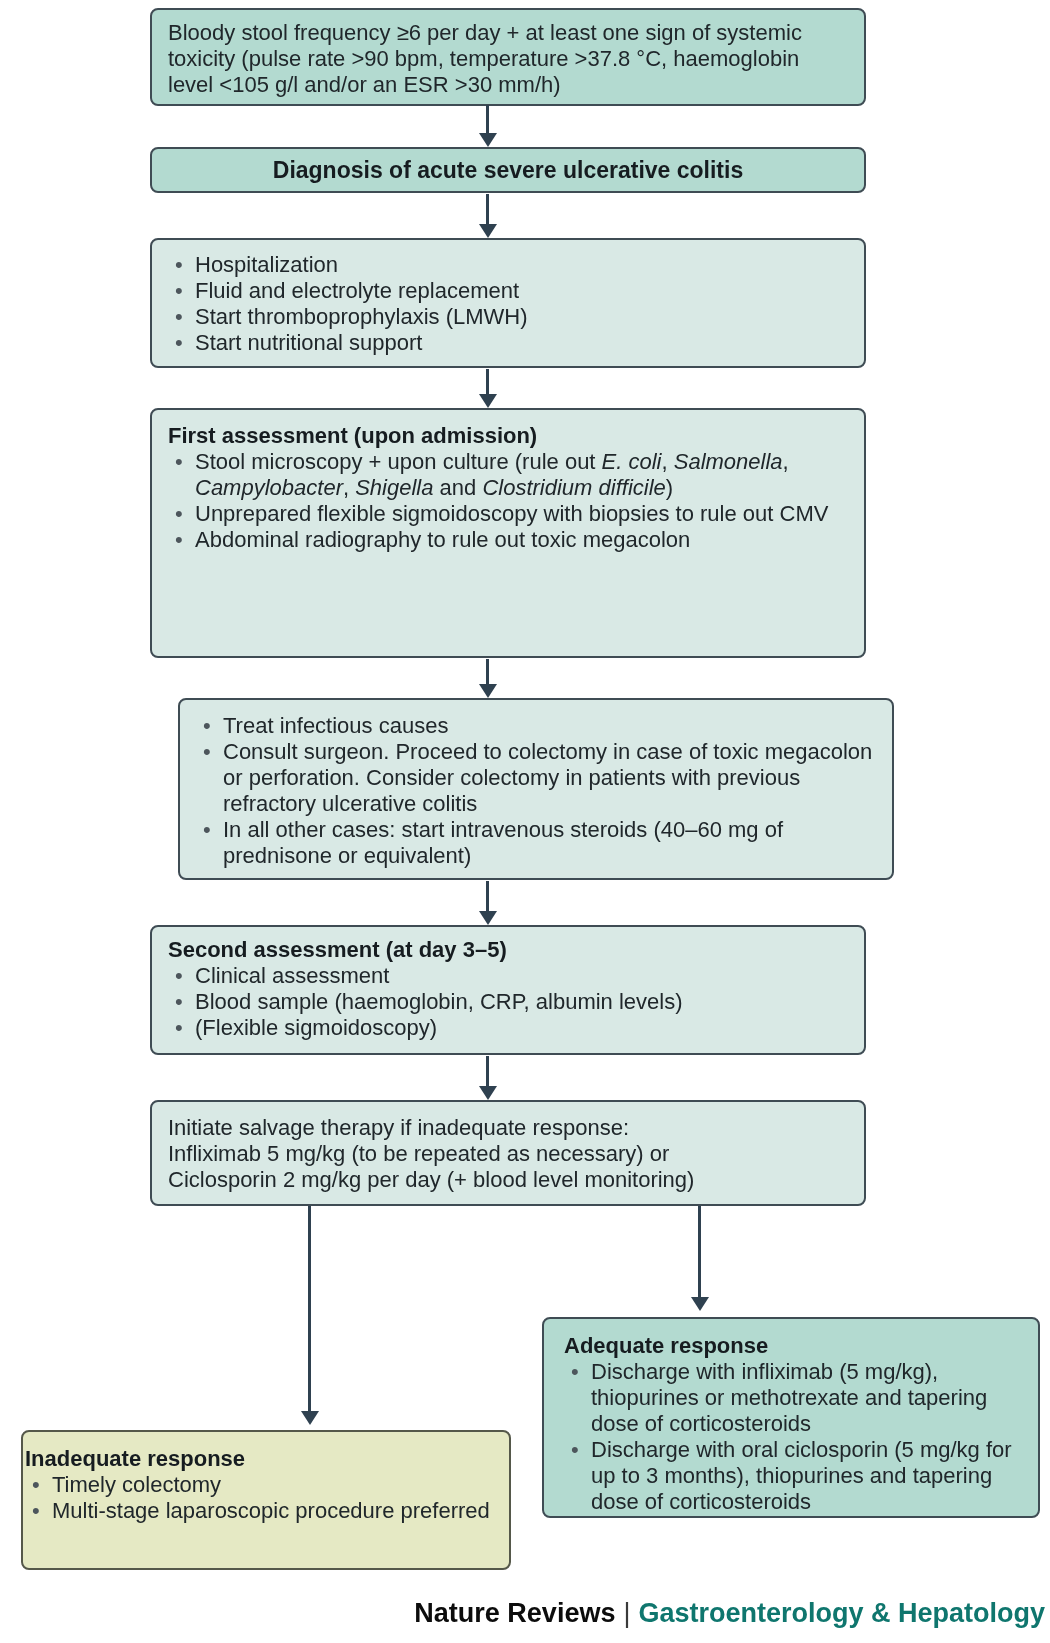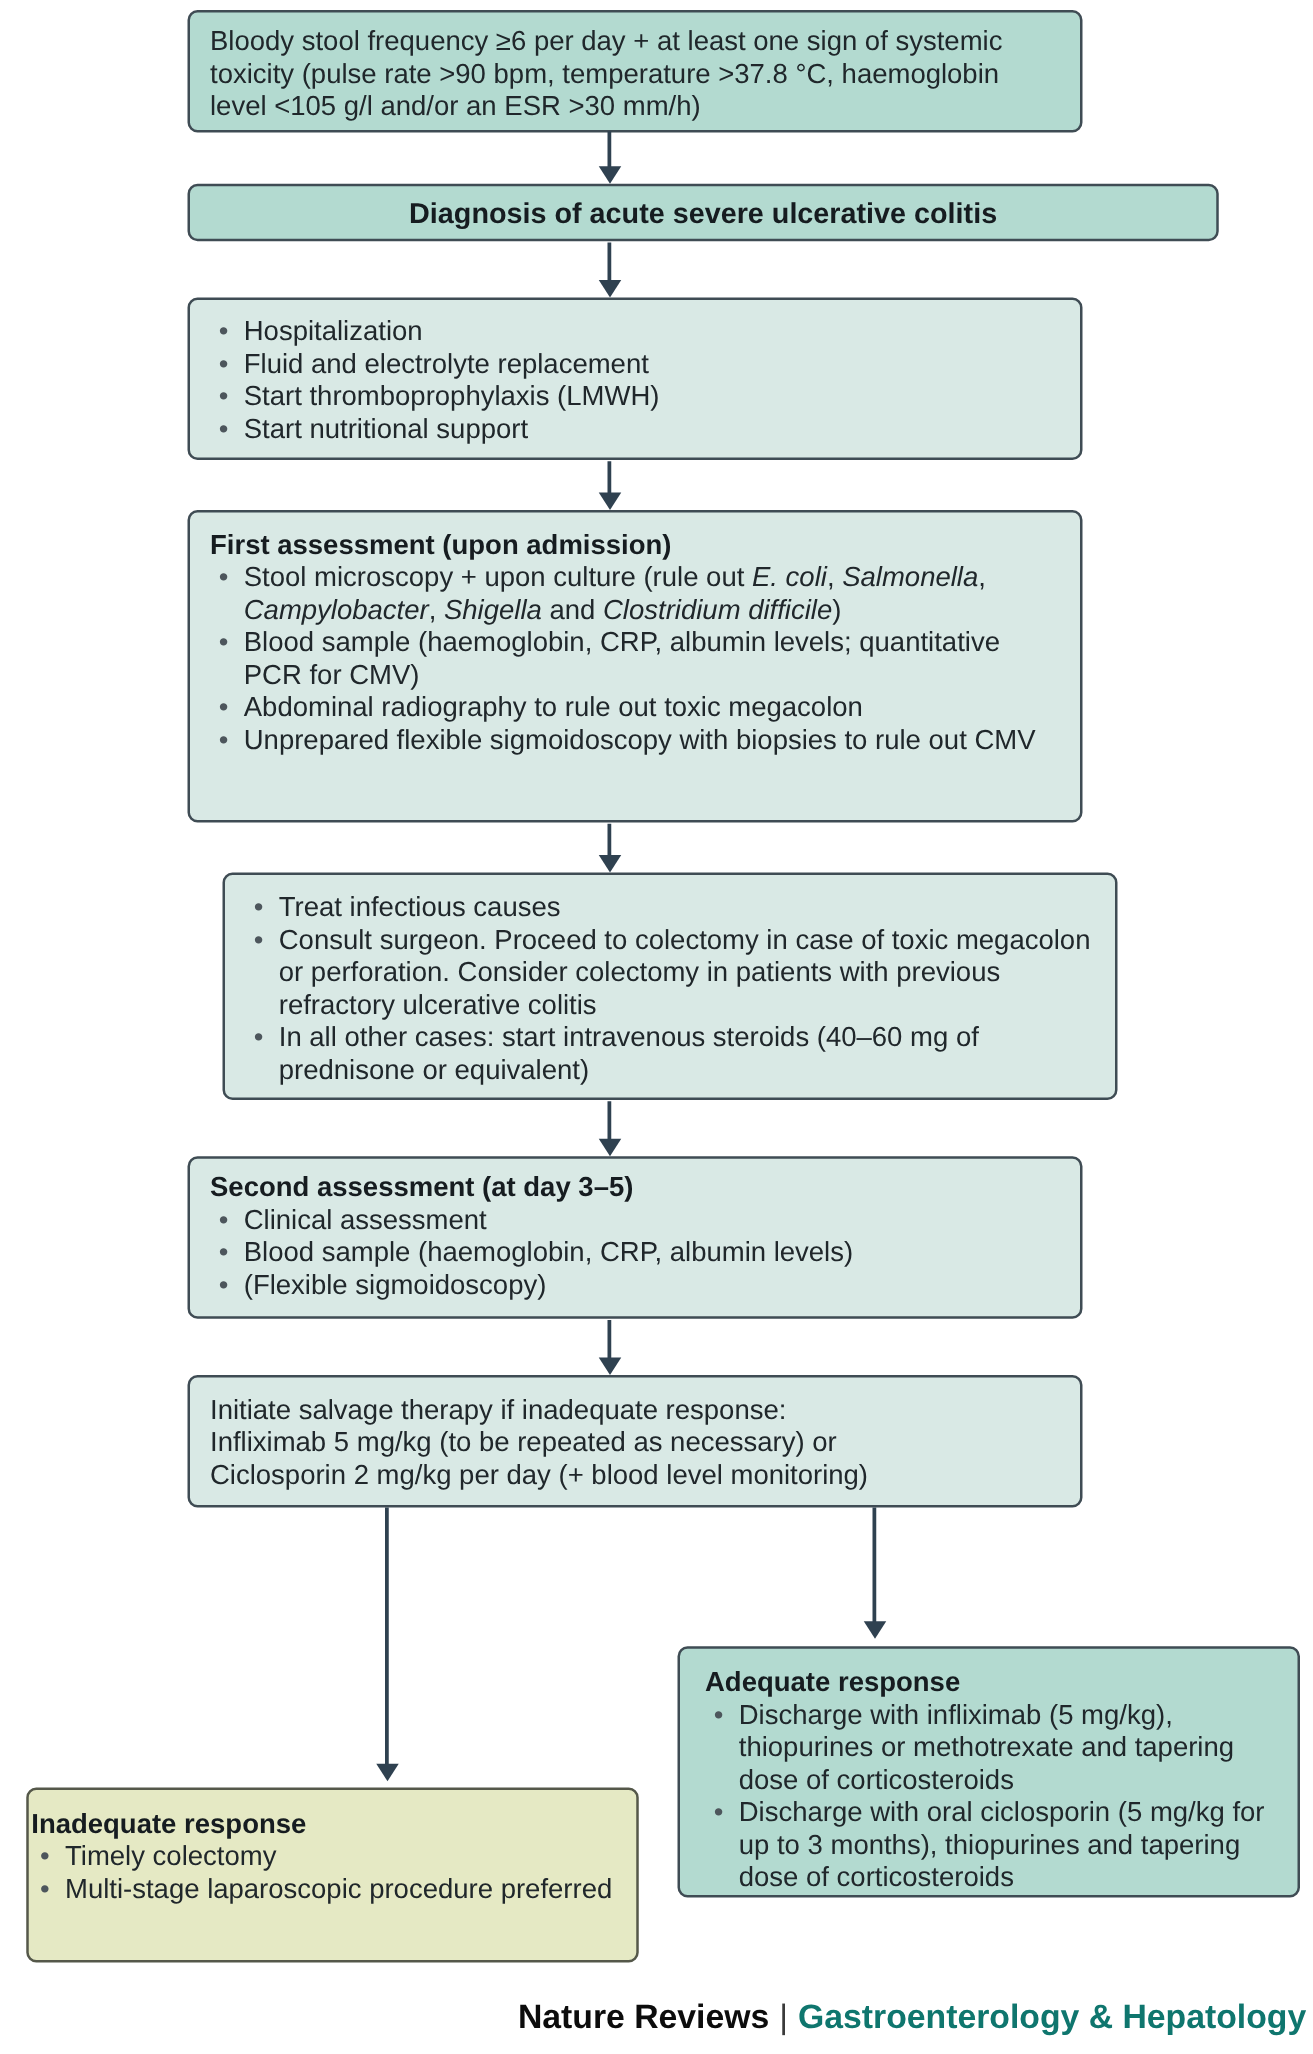--- a/index.html
+++ b/index.html
@@ -63,21 +63,21 @@
 <body>
 
 <div id="figure">
 
   <div class="box teal-dark" style="left:150px;top:8px;width:716px;height:98px;">
     <span>Bloody stool frequency ≥6 per day + at least one sign of systemic toxicity (pulse rate &gt;90 bpm, temperature &gt;37.8 °C, haemoglobin level &lt;105 g/l and/or an ESR &gt;30 mm/h)</span>
   </div>
 
   <div class="arrow" style="left:486px;top:105px;height:29px;"></div>
 
-  <div class="box teal-dark center-title" style="left:150px;top:147px;width:825px;height:46px;">
+  <div class="box teal-dark center-title" style="left:150px;top:147px;width:716px;height:46px;">
     <span>Diagnosis of acute severe ulcerative colitis</span>
   </div>
 
   <div class="arrow" style="left:486px;top:194px;height:31px;"></div>
 
   <div class="box teal-light" style="left:150px;top:238px;width:716px;height:130px;padding-top:12px;">
     <ul class="blist">
       <li><span>Hospitalization</span></li>
       <li><span>Fluid and electrolyte replacement</span></li>
       <li><span>Start thromboprophylaxis (LMWH)</span></li>
@@ -86,23 +86,22 @@
   </div>
 
   <div class="arrow" style="left:486px;top:369px;height:26px;"></div>
 
   <div class="box teal-light" style="left:150px;top:408px;width:716px;height:250px;padding-top:13px;">
     <div class="box-title">First assessment (upon admission)</div>
     <ul class="blist">
       <li>
         <span>Stool microscopy + upon culture (rule out </span><span class="it">E. coli</span><span>, </span><span class="it">Salmonella</span><span>, </span><span class="it">Campylobacter</span><span>, </span><span class="it">Shigella</span><span> and </span><span class="it">Clostridium difficile</span><span>)</span>
       </li>
-      <li><span>Blood sample (haemoglobin, CRP, albumin levels; quantitative PCR for CMV)</span></li>
+      <li><span>Unprepared flexible sigmoidoscopy with biopsies to rule out CMV</span></li>
       <li><span>Abdominal radiography to rule out toxic megacolon</span></li>
-      <li><span>Unprepared flexible sigmoidoscopy with biopsies to rule out CMV</span></li>
     </ul>
   </div>
 
   <div class="arrow" style="left:486px;top:659px;height:26px;"></div>
 
   <div class="box teal-light" style="left:150px;top:698px;width:716px;height:182px;padding-top:13px;margin-left:28px;">
     <ul class="blist">
       <li><span>Treat infectious causes</span></li>
       <li><span>Consult surgeon. Proceed to colectomy in case of toxic megacolon or perforation. Consider colectomy in patients with previous refractory ulcerative colitis</span></li>
       <li><span>In all other cases: start intravenous steroids (40–60 mg of prednisone or equivalent)</span></li>

